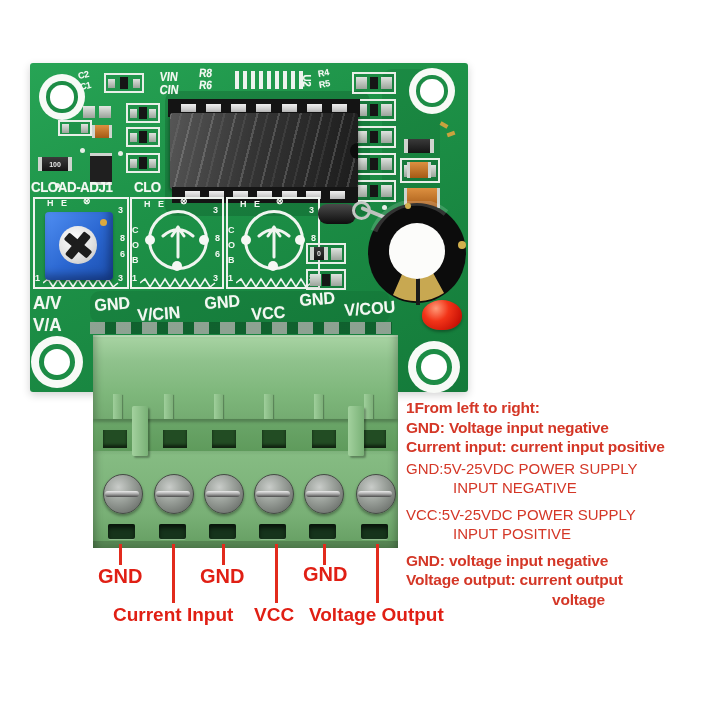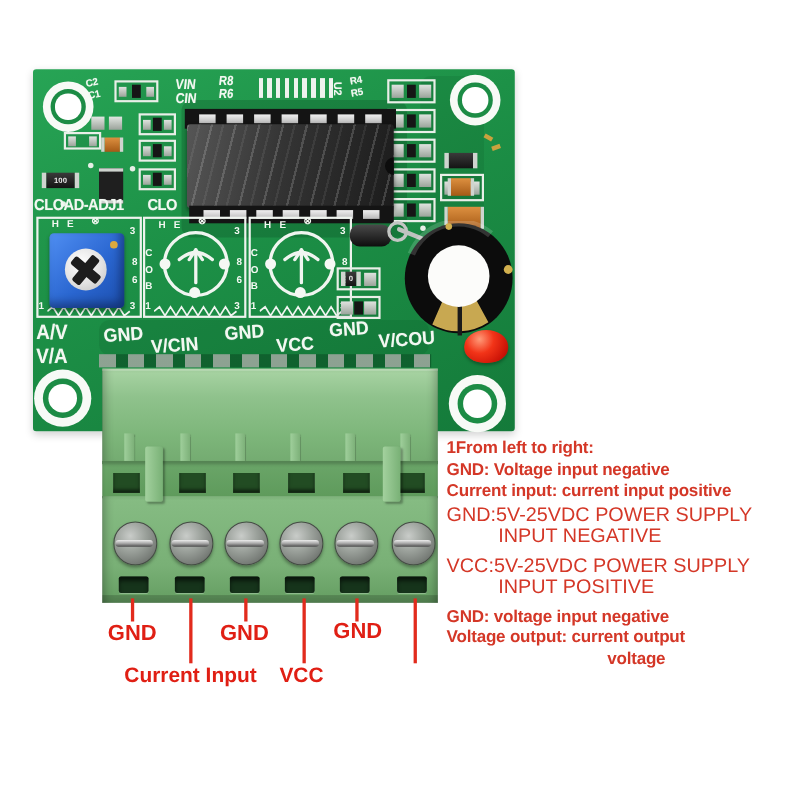--- a/index.html
+++ b/index.html
@@ -104,21 +104,21 @@
   .wirehole{position:absolute;top:189px;width:27px;height:15px;border-radius:2px;background:#16341b;
        box-shadow:inset 0 4px 4px rgba(0,0,0,.6), 0 1px 0 rgba(255,255,255,.25);}
   .tb-bottom{position:absolute;left:0;top:206px;width:305px;height:7px;background:rgba(0,0,0,.18);}
 
   
   .leader{position:absolute;width:3px;background:#e22b1d;}
   .tlabel{position:absolute;color:#e01f14;font-weight:bold;white-space:nowrap;}
   .tlabel.g{font-size:20px;} .tlabel.n{font-size:19px;}
   .notes{position:absolute;left:406px;top:398px;width:310px;color:#d43727;}
   .note{font-size:15.5px;line-height:19.5px;font-weight:bold;letter-spacing:-.2px;white-space:nowrap;}
-  .note.reg{font-weight:normal;font-size:18px;letter-spacing:0;}
+  .note.reg{font-weight:normal;font-size:15px;letter-spacing:0;}
   .note.ind{margin-left:47px;}
   .note.gap{margin-top:7px;}
   .note.pos{margin-left:146px;}
 </style>
 </head>
 <body>
 
 <div class="canvas">
 
   <div class="pcb">
@@ -418,20 +418,21 @@
   <div class="leader" style="left:222px;top:544px;height:21px;"></div>
   <div class="leader" style="left:275px;top:544px;height:59px;"></div>
   <div class="leader" style="left:323px;top:544px;height:21px;"></div>
   <div class="leader" style="left:376px;top:544px;height:59px;"></div>
 
   <div class="tlabel g" style="left:98px;top:565px;">GND</div>
   <div class="tlabel g" style="left:200px;top:565px;">GND</div>
   <div class="tlabel g" style="left:303px;top:563px;">GND</div>
   <div class="tlabel n" style="left:113px;top:604px;">Current Input</div>
   <div class="tlabel n" style="left:254px;top:604px;">VCC</div>
+  <div class="tlabel n" style="left:309px;top:604px;">Voltage Output</div>
 
   <div class="notes">
     <div class="note">1From left to right:</div>
     <div class="note">GND: Voltage input negative</div>
     <div class="note">Current input: current input positive</div>
     <div class="note reg" style="margin-top:2px;">GND:5V-25VDC POWER SUPPLY</div>
     <div class="note reg ind">INPUT NEGATIVE</div>
     <div class="note reg gap">VCC:5V-25VDC POWER SUPPLY</div>
     <div class="note reg ind">INPUT POSITIVE</div>
     <div class="note gap">GND: voltage input negative</div>

